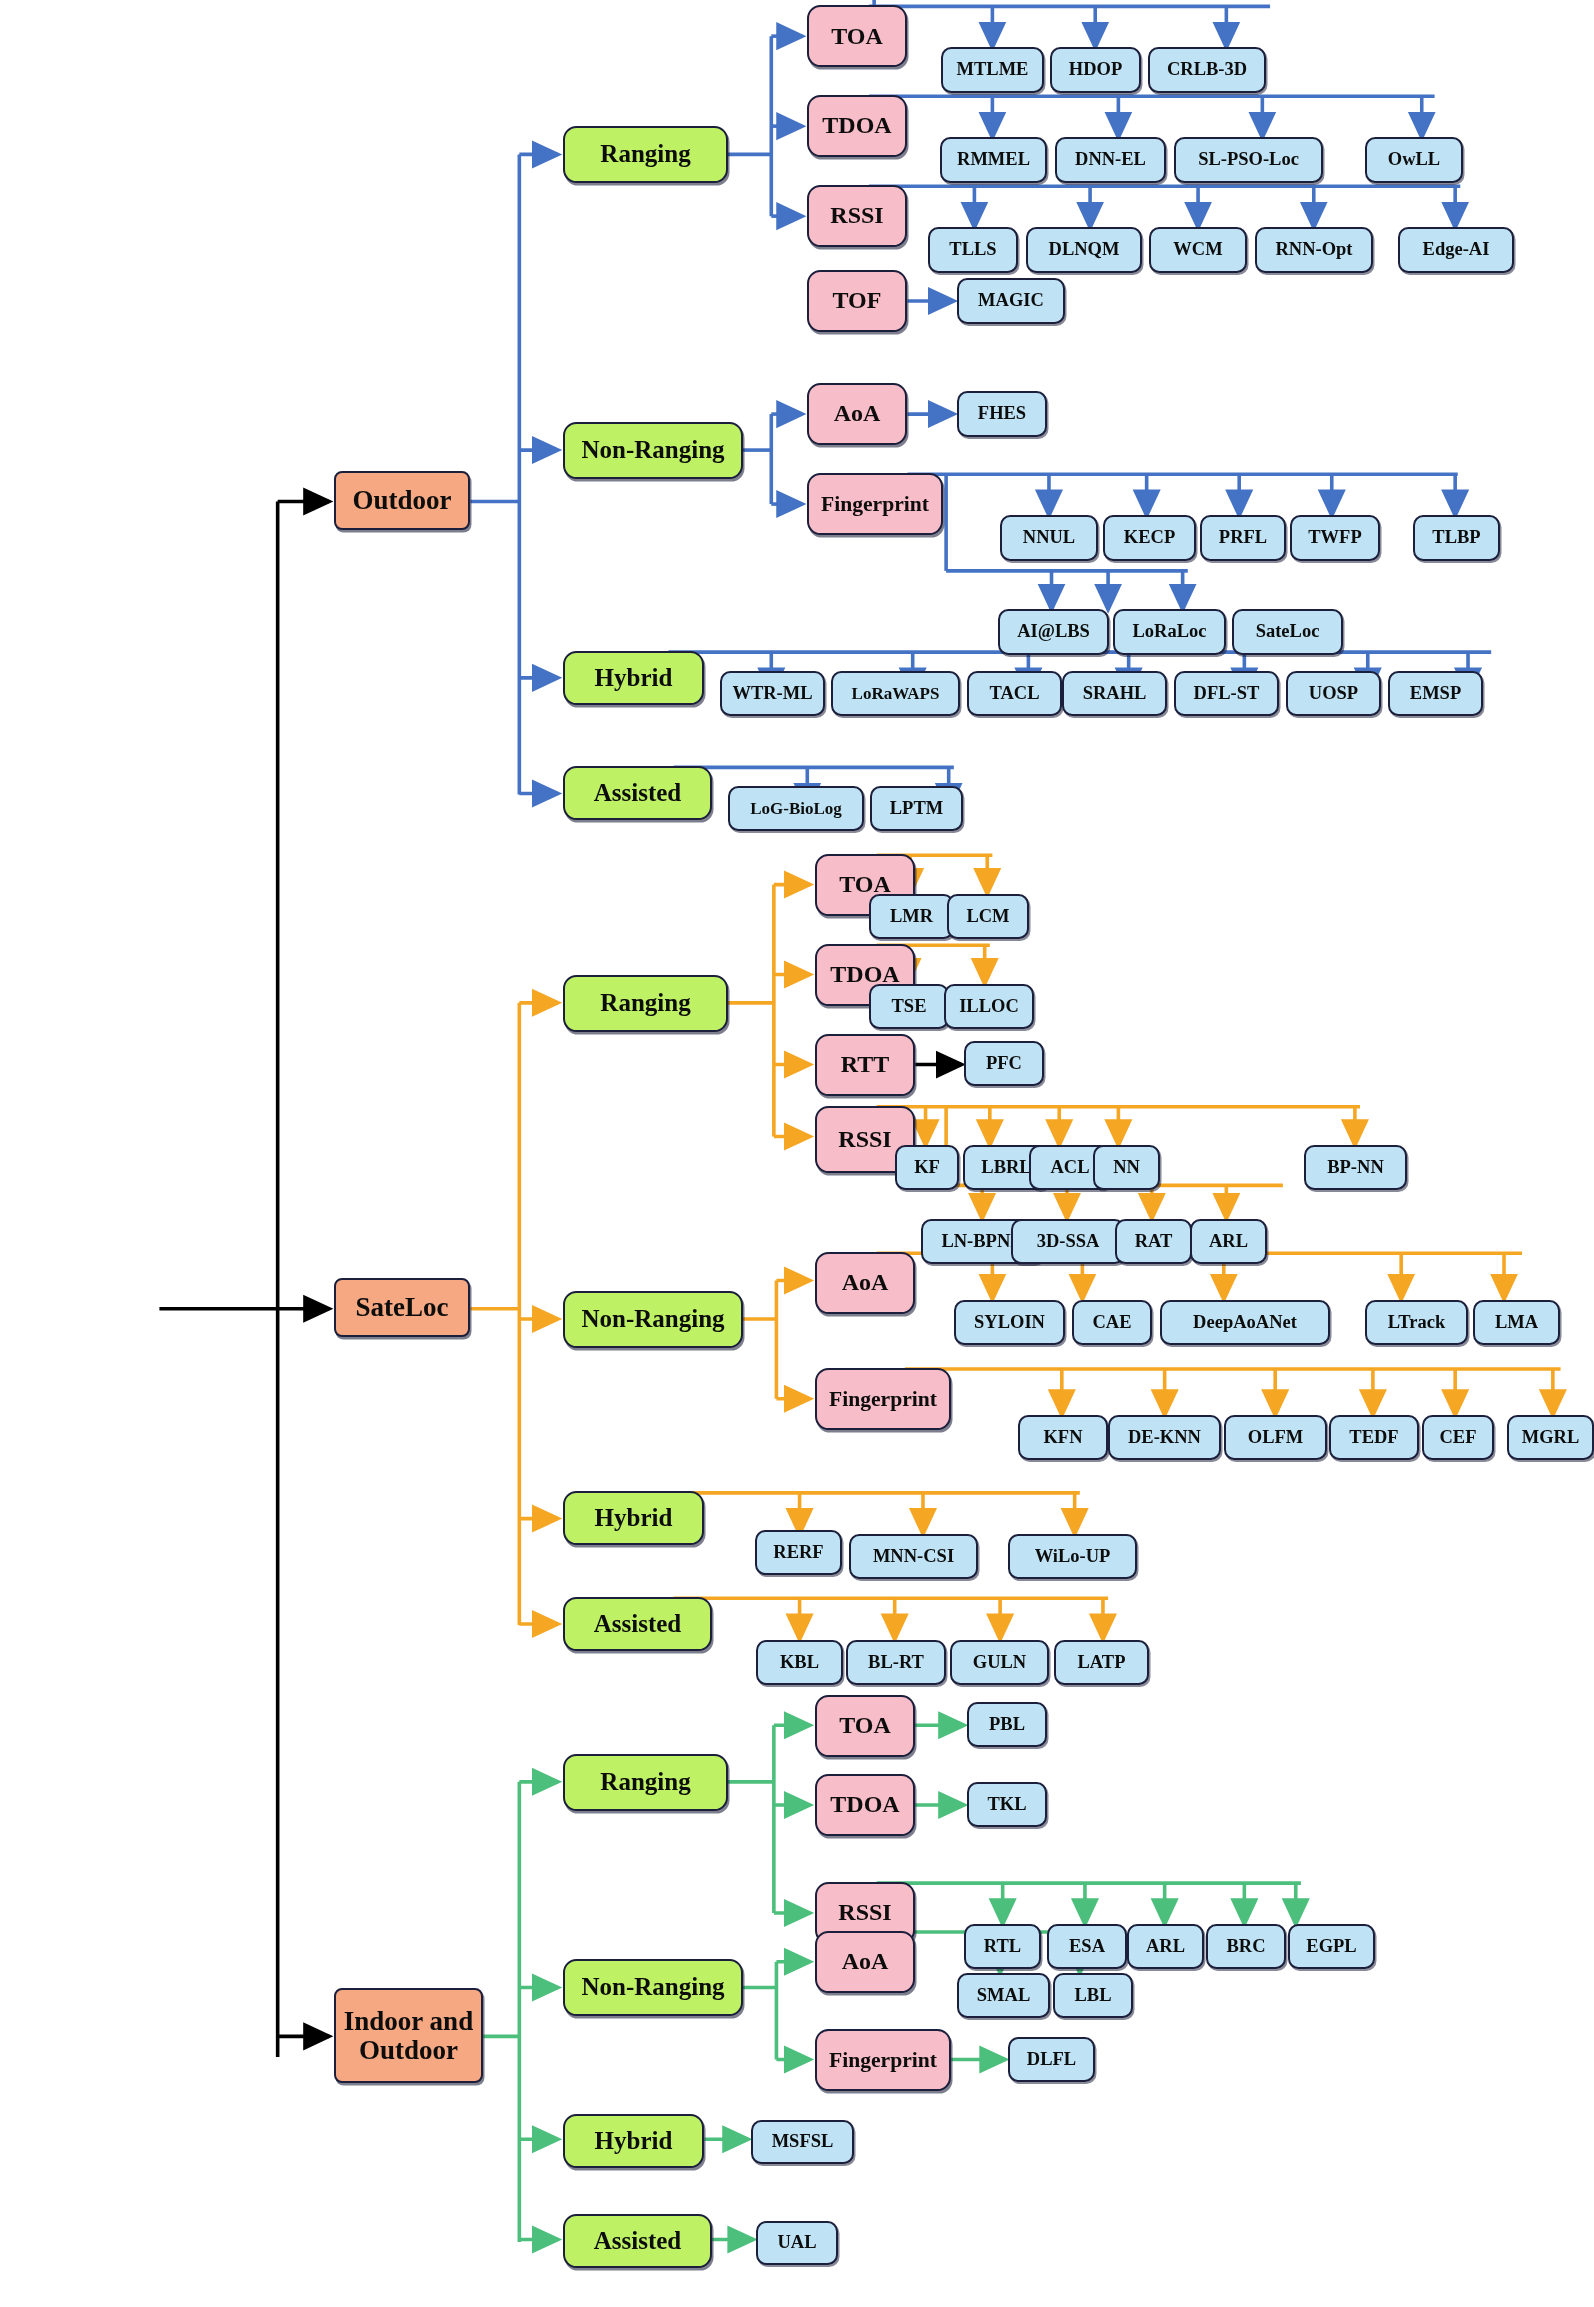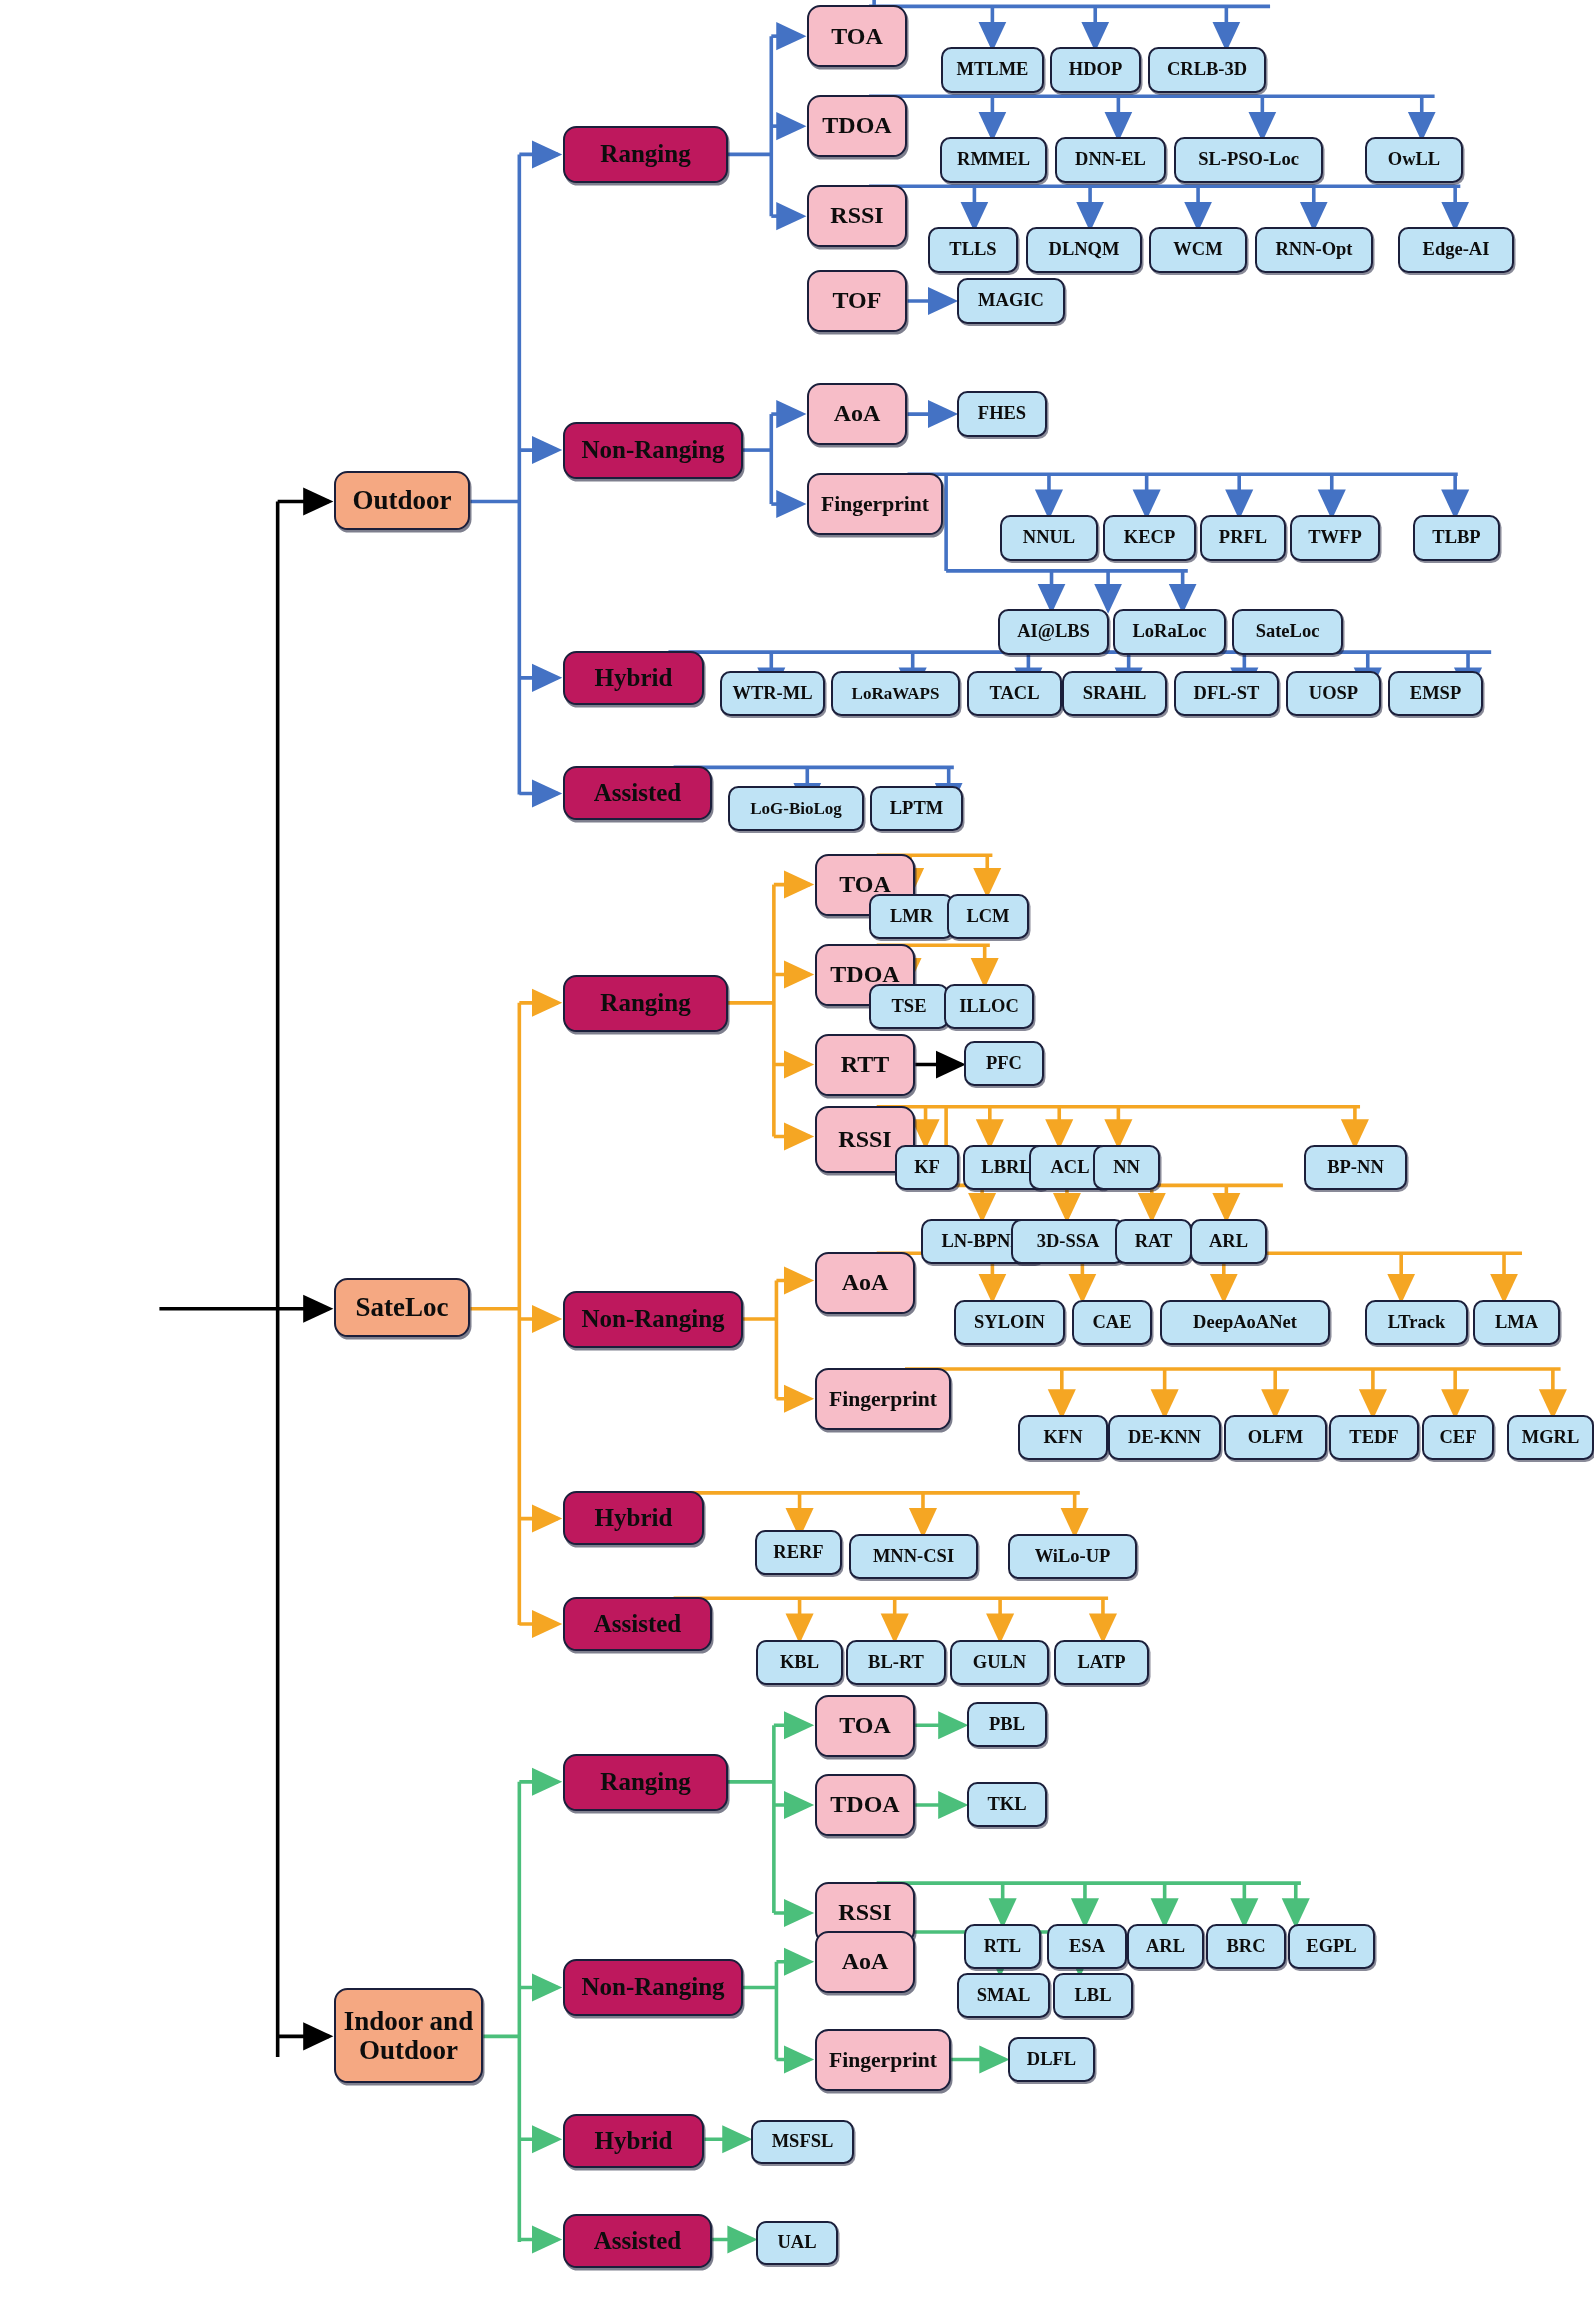--- a/index.html
+++ b/index.html
@@ -4,22 +4,22 @@
 <style>
   html,body{margin:0;padding:0;background:#ffffff;}
   body{font-family:"Liberation Serif", serif;}
   #stage{position:relative;width:1594px;height:2307px;background:#fff;overflow:hidden;}
   svg#wires{position:absolute;left:0;top:0;width:1594px;height:2307px;pointer-events:none;}
   .node{position:absolute;box-sizing:border-box;display:flex;align-items:center;justify-content:center;
         text-align:center;border:2.6px solid #1b1f3b;border-radius:13.4px;
         font-weight:bold;color:#0d0d0d;line-height:1.05;z-index:5;
         box-shadow:1.5px 2.6px 0 rgba(20,22,50,.55);}
   .root{background:#cfe8d5;border-radius:15.4px;font-size:30px;}
-  .lvl1{background:#f5a882;font-size:27px;}
-  .lvl2{background:#be185d;font-size:25px;}
+  .lvl1{background:#f5a882;font-size:27px;border-radius:8px;}
+  .lvl2{background:#bef264;font-size:25px;}
   .lvl3{background:#f7bdc8;font-size:24px;}
   .leaf{background:#bfe3f5;font-size:18.5px;border-width:2.1px;border-radius:10.3px;
         box-shadow:1.5px 2.1px 0 rgba(20,22,50,.5);}
   .leaf.sm{font-size:17px;}
 </style>
 </head>
 <body>
 
 <div id="stage">
 

